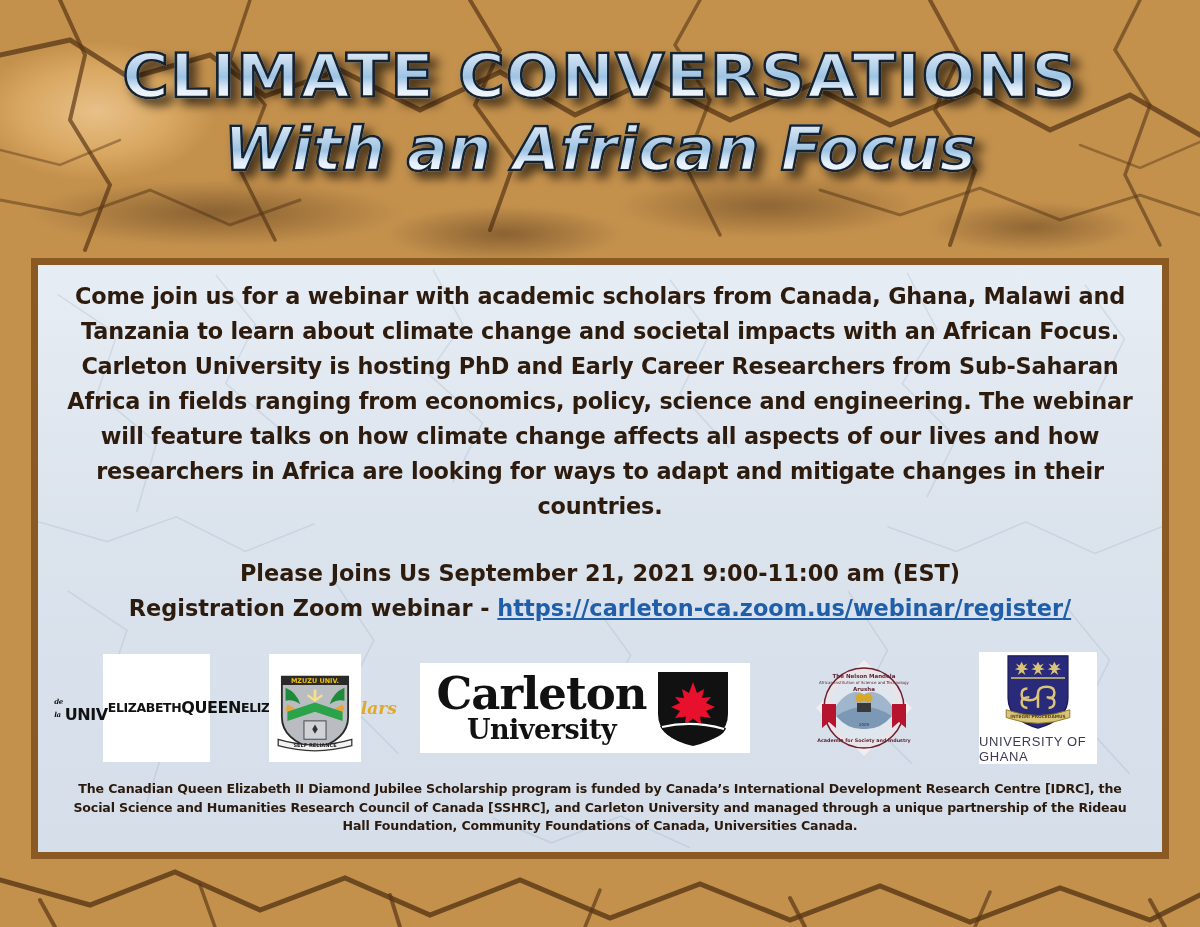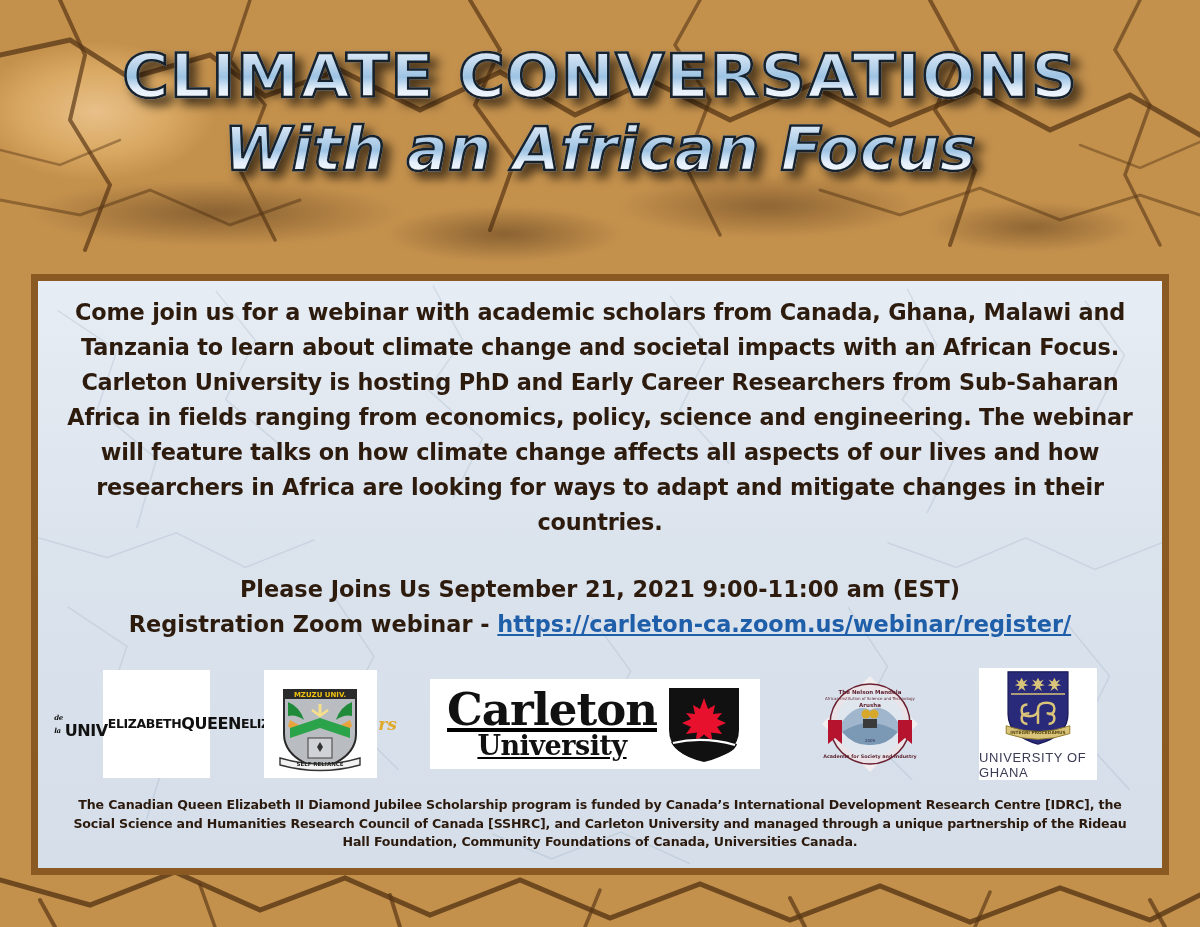--- a/index.html
+++ b/index.html
@@ -82,21 +82,21 @@
     font-family: "DejaVu Sans", sans-serif;
     font-size: 60px;
     font-style: italic;
     margin-top: 13px;
     transform: scaleX(1.02);
   }
 
   
   .panel {
     position: absolute;
-    left: 31px; top: 274px;
+    left: 31px; top: 258px;
     width: 1138px; height: 601px;
     border: 7px solid #8a5a22;
     background-color: #dde5ee;
     z-index: 4;
     overflow: hidden;
   }
   .panel-tex {
     position: absolute; inset: 0;
     background-color: #dde5ee;
     background-image:
@@ -166,29 +166,28 @@
     color: #e0a92c; font-size: 17px; line-height: 15px; font-weight: bold; }
   .qes .blk { font-family: "DejaVu Sans", sans-serif; font-weight: 900;
     color: #111; line-height: 13.5px; letter-spacing: -.4px; }
   .qes .r1 { font-size: 16px; }
   .qes .r2 { font-size: 12.5px; }
   .qes .r3 { font-size: 16px; }
   .qes .r4 { font-size: 12.5px; }
   .qes .dela { font-size: 7px; font-style: italic; font-family:"DejaVu Serif",serif; }
 
   
-  .mzuzu { width: 113px; height: 108px; background:#fff;
+  .mzuzu { width: 92px; height: 108px; background:#fff;
            display:flex; align-items:center; justify-content:center; }
 
   
   .carleton {
     width: 330px; height: 90px; background:#fff;
     display:flex; align-items:center; justify-content:center; gap:8px;
     padding: 4px 10px;
-    text-decoration: underline;
   }
   .carleton-words { display:flex; flex-direction:column; align-items:center; line-height:.95; }
   .carleton-words .c1 { font-family:"DejaVu Serif", serif; font-weight:bold; font-size:45px; color:#111; letter-spacing:-1px; }
   .carleton-words .c2 { font-family:"DejaVu Serif", serif; font-weight:bold; font-size:27px; color:#111; letter-spacing:-.5px; margin-top:1px;}
 
   
   .nmaist { width: 112px; height: 112px; display:flex; align-items:center; justify-content:center; }
 
   
   .ghana { width: 118px; height: 112px; background:#fff;

